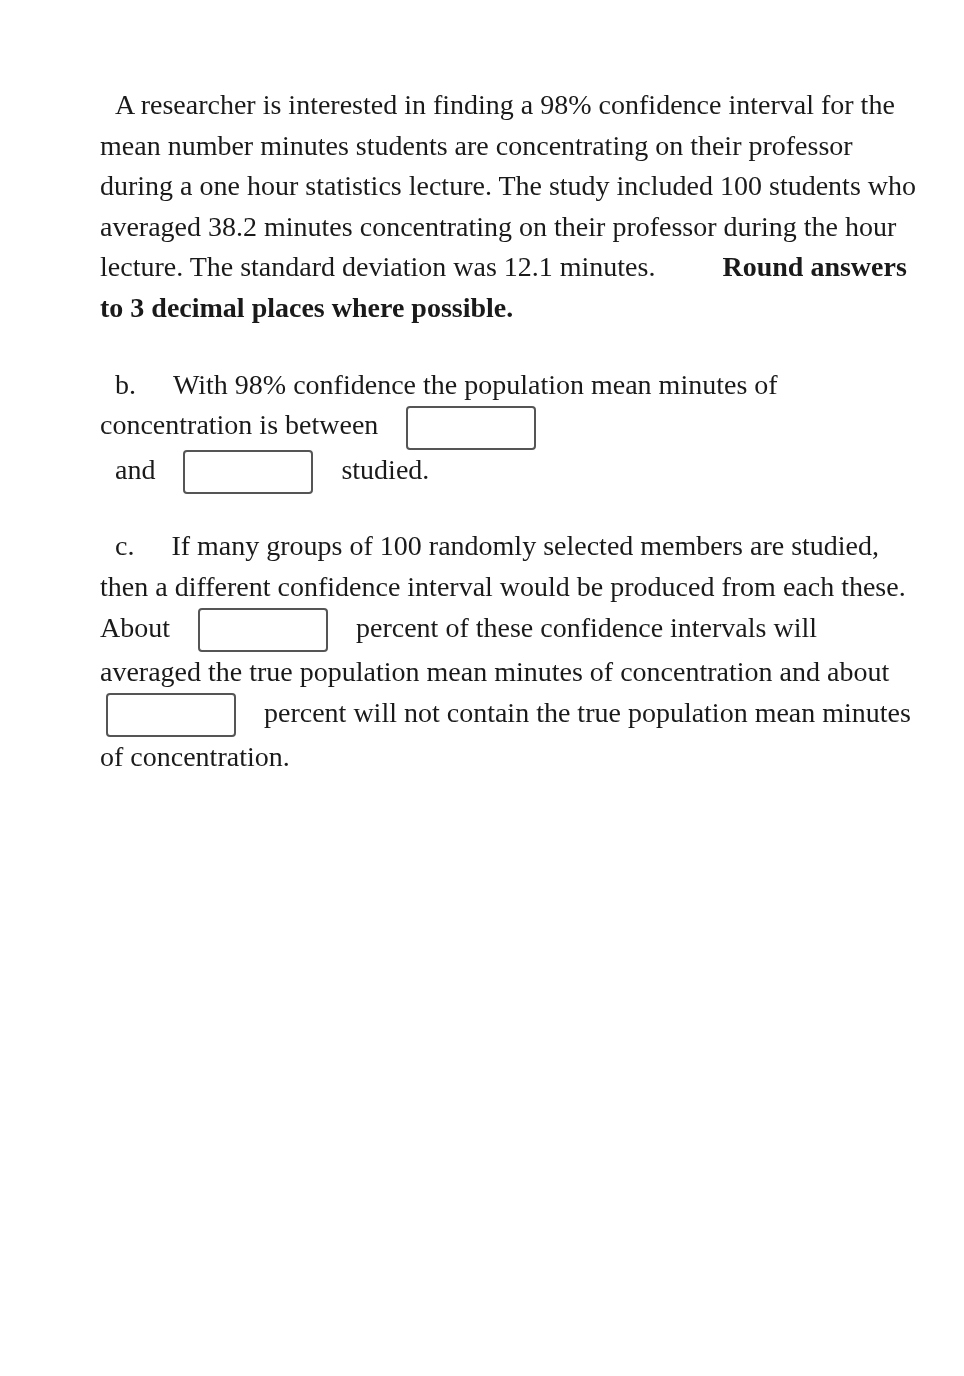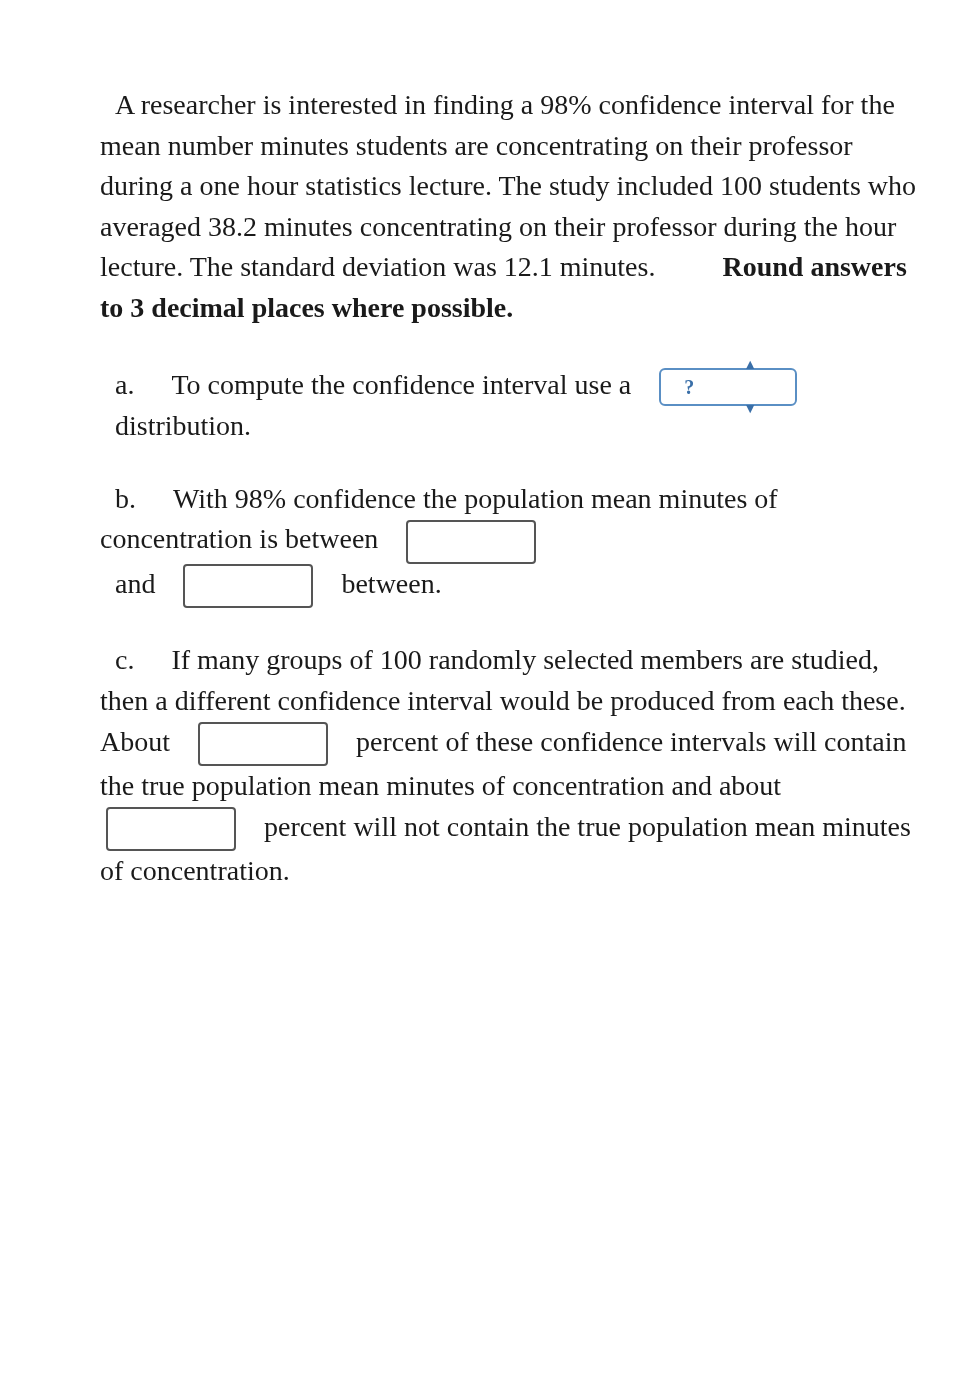--- a/index.html
+++ b/index.html
@@ -82,45 +82,33 @@
 </head>
 <body>
 
 <div>
 
   <div class="problem-text">
     <span>A researcher is interested in finding a 98% confidence interval for the mean number minutes students are concentrating on their professor during a one hour statistics lecture. The study included 100 students who averaged 38.2 minutes concentrating on their professor during the hour lecture. The standard deviation was 12.1 minutes.</span>
     <span> </span><span class="bold-note">Round answers to 3 decimal places where possible.</span>
   </div>
 
-  <div class="part">
-    <span class="part-label">a.</span>
-    <span>To compute the confidence interval use a</span>
-    <span class="select-widget">
-      <span class="q-mark">?</span>
-      <span class="arrows">
-        <span>▲</span>
-        <span>▼</span>
-      </span>
-    </span>
-    <span>distribution.</span>
-  </div>
 
   <div class="part">
     <span class="part-label">b.</span>
     <span>With 98% confidence the population mean minutes of concentration is between</span>
     <input class="inline-input" type="text" style="">
     <br>
     <span>and</span>
     <input class="inline-input" type="text" style="">
-    <span>between.</span>
+    <span>studied.</span>
   </div>
 
   <div class="part">
     <span class="part-label">c.</span>
     <span>If many groups of 100 randomly selected members are studied, then a different confidence interval would be produced from each these. About</span>
     <input class="inline-input" type="text" style="">
-    <span>percent of these confidence intervals will contain the true population mean minutes of concentration and about</span>
+    <span>percent of these confidence intervals will averaged the true population mean minutes of concentration and about</span>
     <input class="inline-input" type="text" style="">
     <span>percent will not contain the true population mean minutes of concentration.</span>
   </div>
 
 </div>
 
 </body></html>

